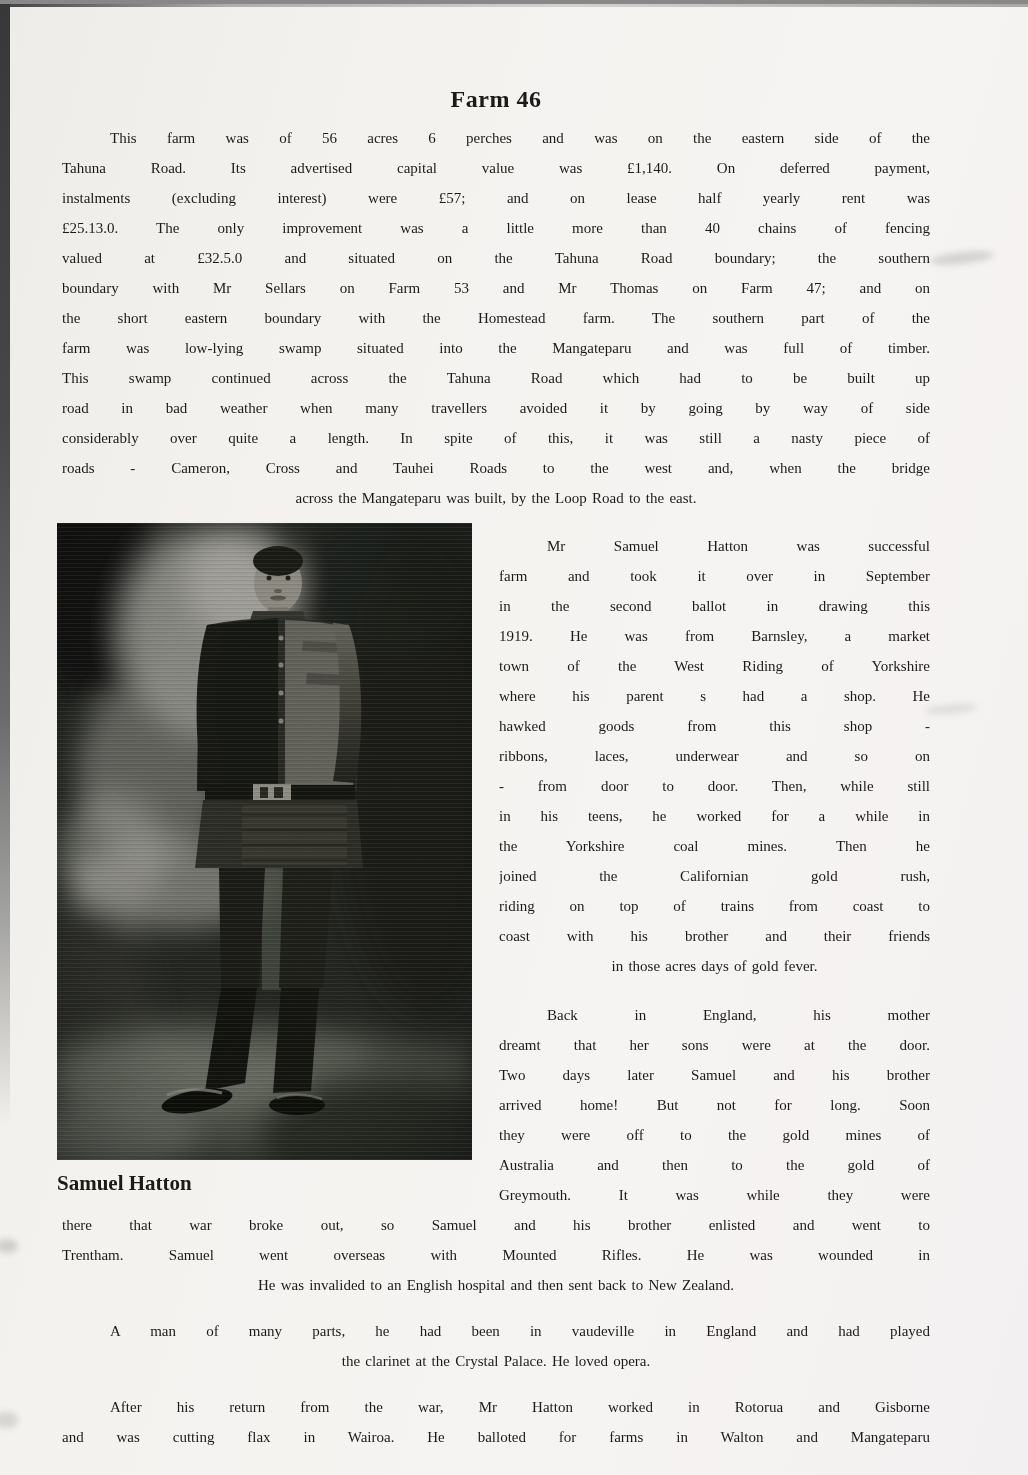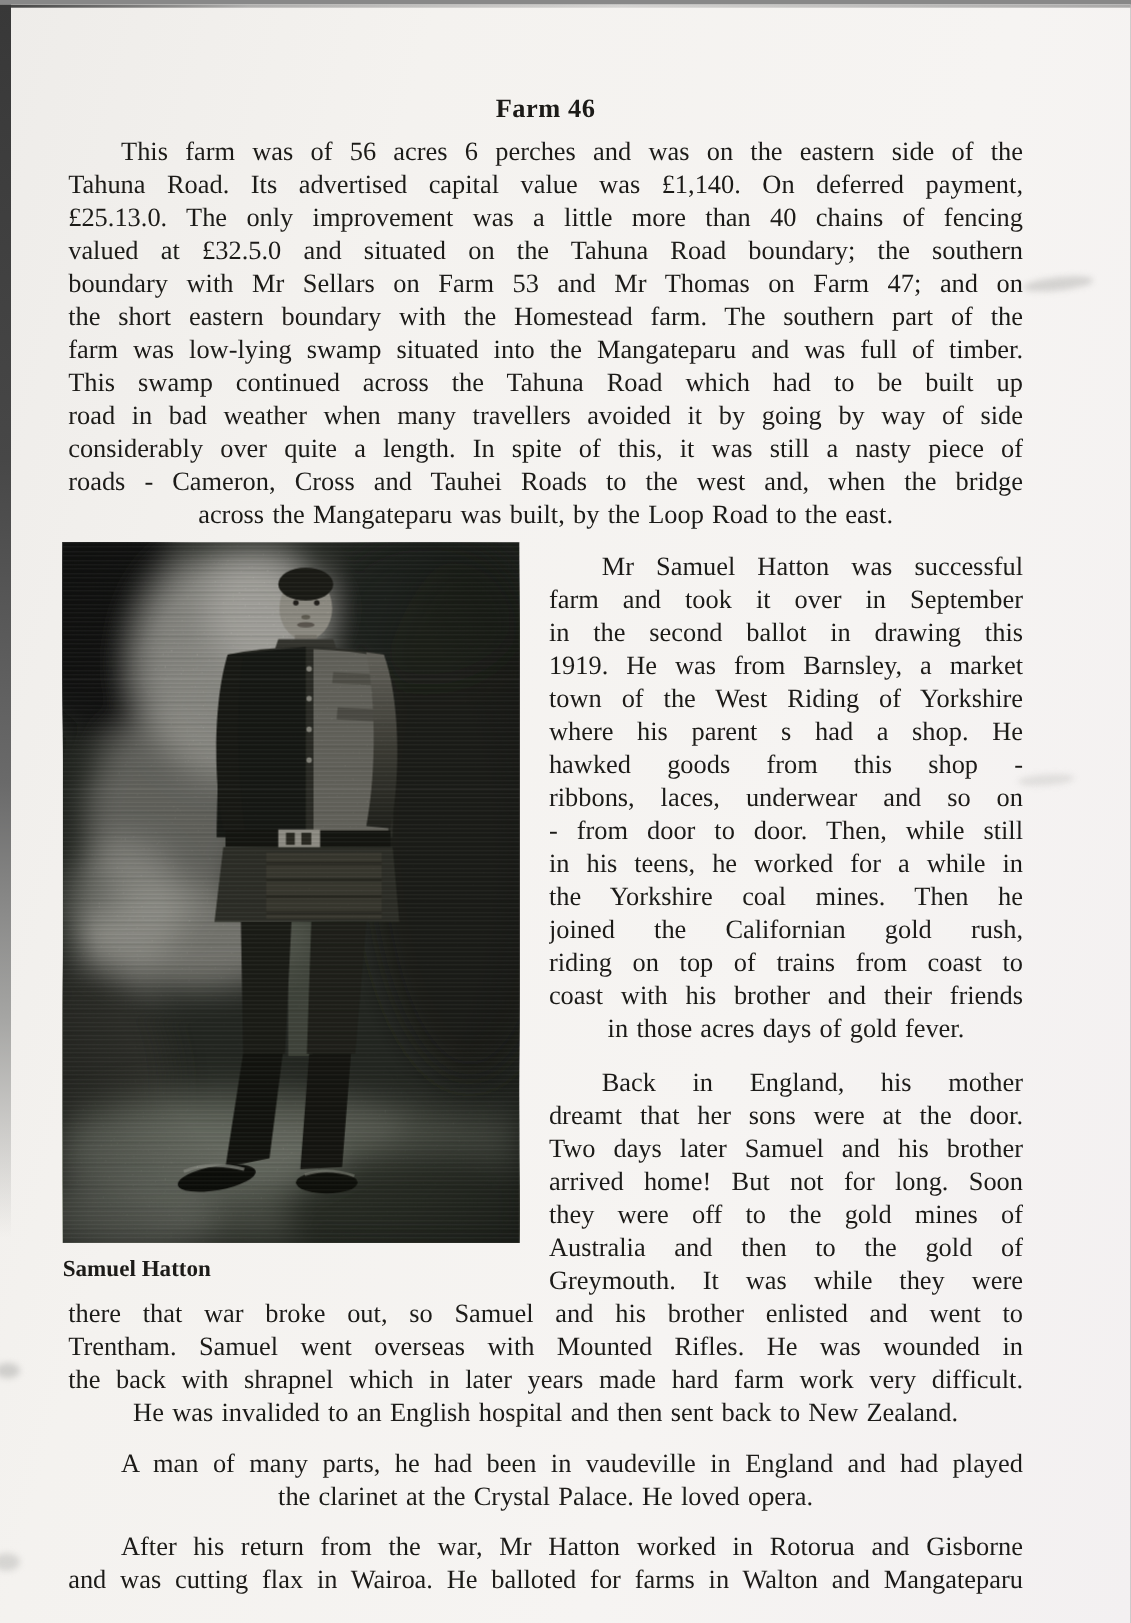--- a/index.html
+++ b/index.html
@@ -25,21 +25,21 @@
   .bl1 { left: 930px; top: 248px; width: 64px; height: 12px; transform: rotate(-6deg); background: rgba(150,148,145,.35); }
   .bl2 { left: 925px; top: 700px; width: 52px; height: 10px; transform: rotate(-4deg); background: rgba(160,158,155,.25); }
   .bl3 { left: -4px; top: 1235px; width: 22px; height: 14px; background: rgba(172,172,170,.5); }
   .bl4 { left: -6px; top: 1408px; width: 24px; height: 16px; background: rgba(178,178,175,.45); }
 
   .content { position: absolute; left: 62px; top: 82px; width: 868px; }
   .title {
     margin: 0 0 10px 0;
     font-size: 24px; font-weight: bold; text-align: center; letter-spacing: .5px;
   }
-  .para { font-size: 24px; }
+  .para { font-size: 15px; }
   .tline {
     height: 30px; line-height: 30px;
     overflow: hidden;
     text-align: justify;
     word-spacing: 1.5px;
   }
   .tline.j::after { content: ""; display: inline-block; width: 100%; height: 0; }
   .tline.last { text-align: center; }
   .tline.ind { text-indent: 48px; }
 
@@ -71,20 +71,21 @@
   <div class="blemish bl2"></div>
   <div class="blemish bl3"></div>
   <div class="blemish bl4"></div>
 
   <div class="content">
     <h1 class="title">Farm 46</h1>
 
     <div class="para">
         <div class="tline j ind">This farm was of 56 acres 6 perches and was on the eastern side of the</div>
         <div class="tline j">Tahuna Road. Its advertised capital value was £1,140. On deferred payment,</div>
+        <div class="tline j">instalments (excluding interest) were £57; and on lease half yearly rent was</div>
         <div class="tline j">£25.13.0. The only improvement was a little more than 40 chains of fencing</div>
         <div class="tline j">valued at £32.5.0 and situated on the Tahuna Road boundary; the southern</div>
         <div class="tline j">boundary with Mr Sellars on Farm 53 and Mr Thomas on Farm 47; and on</div>
         <div class="tline j">the short eastern boundary with the Homestead farm. The southern part of the</div>
         <div class="tline j">farm was low-lying swamp situated into the Mangateparu and was full of timber.</div>
         <div class="tline j">This swamp continued across the Tahuna Road which had to be built up</div>
         <div class="tline j">road in bad weather when many travellers avoided it by going by way of side</div>
         <div class="tline j">considerably over quite a length. In spite of this, it was still a nasty piece of</div>
         <div class="tline j">roads - Cameron, Cross and Tauhei Roads to the west and, when the bridge</div>
         <div class="tline last">across the Mangateparu was built, by the Loop Road to the east.</div>
@@ -210,21 +211,20 @@
             <div class="tline j">they were off to the gold mines of</div>
             <div class="tline j">Australia and then to the gold of</div>
             <div class="tline j">Greymouth. It was while they were</div>
           </div>
       </div>
     </div>
 
     <div class="para">
         <div class="tline j">there that war broke out, so Samuel and his brother enlisted and went to</div>
         <div class="tline j">Trentham. Samuel went overseas with Mounted Rifles. He was wounded in</div>
-        <div class="tline j">the back with shrapnel which in later years made hard farm work very difficult.</div>
         <div class="tline last">He was invalided to an English hospital and then sent back to New Zealand.</div>
       </div>
     <div class="para pgap2">
         <div class="tline j ind">A man of many parts, he had been in vaudeville in England and had played</div>
         <div class="tline last">the clarinet at the Crystal Palace. He loved opera.</div>
       </div>
     <div class="para pgap2">
         <div class="tline j ind">After his return from the war, Mr Hatton worked in Rotorua and Gisborne</div>
         <div class="tline j">and was cutting flax in Wairoa. He balloted for farms in Walton and Mangateparu</div>
       </div>

